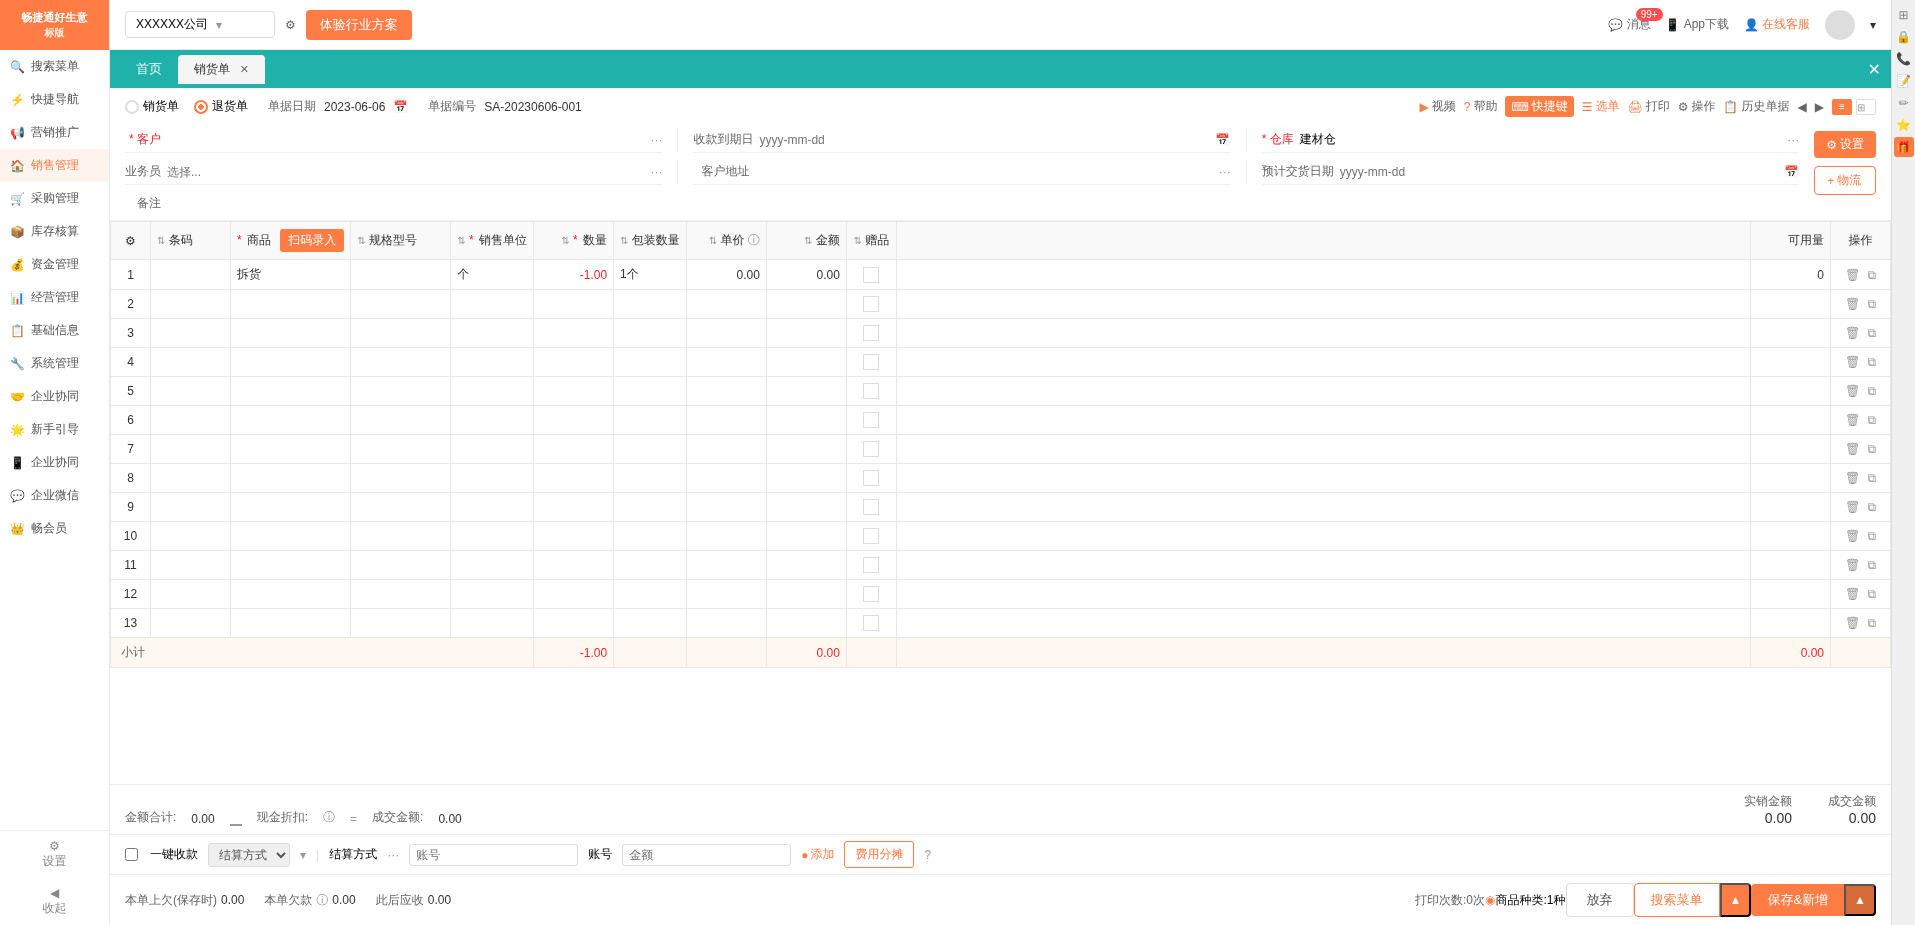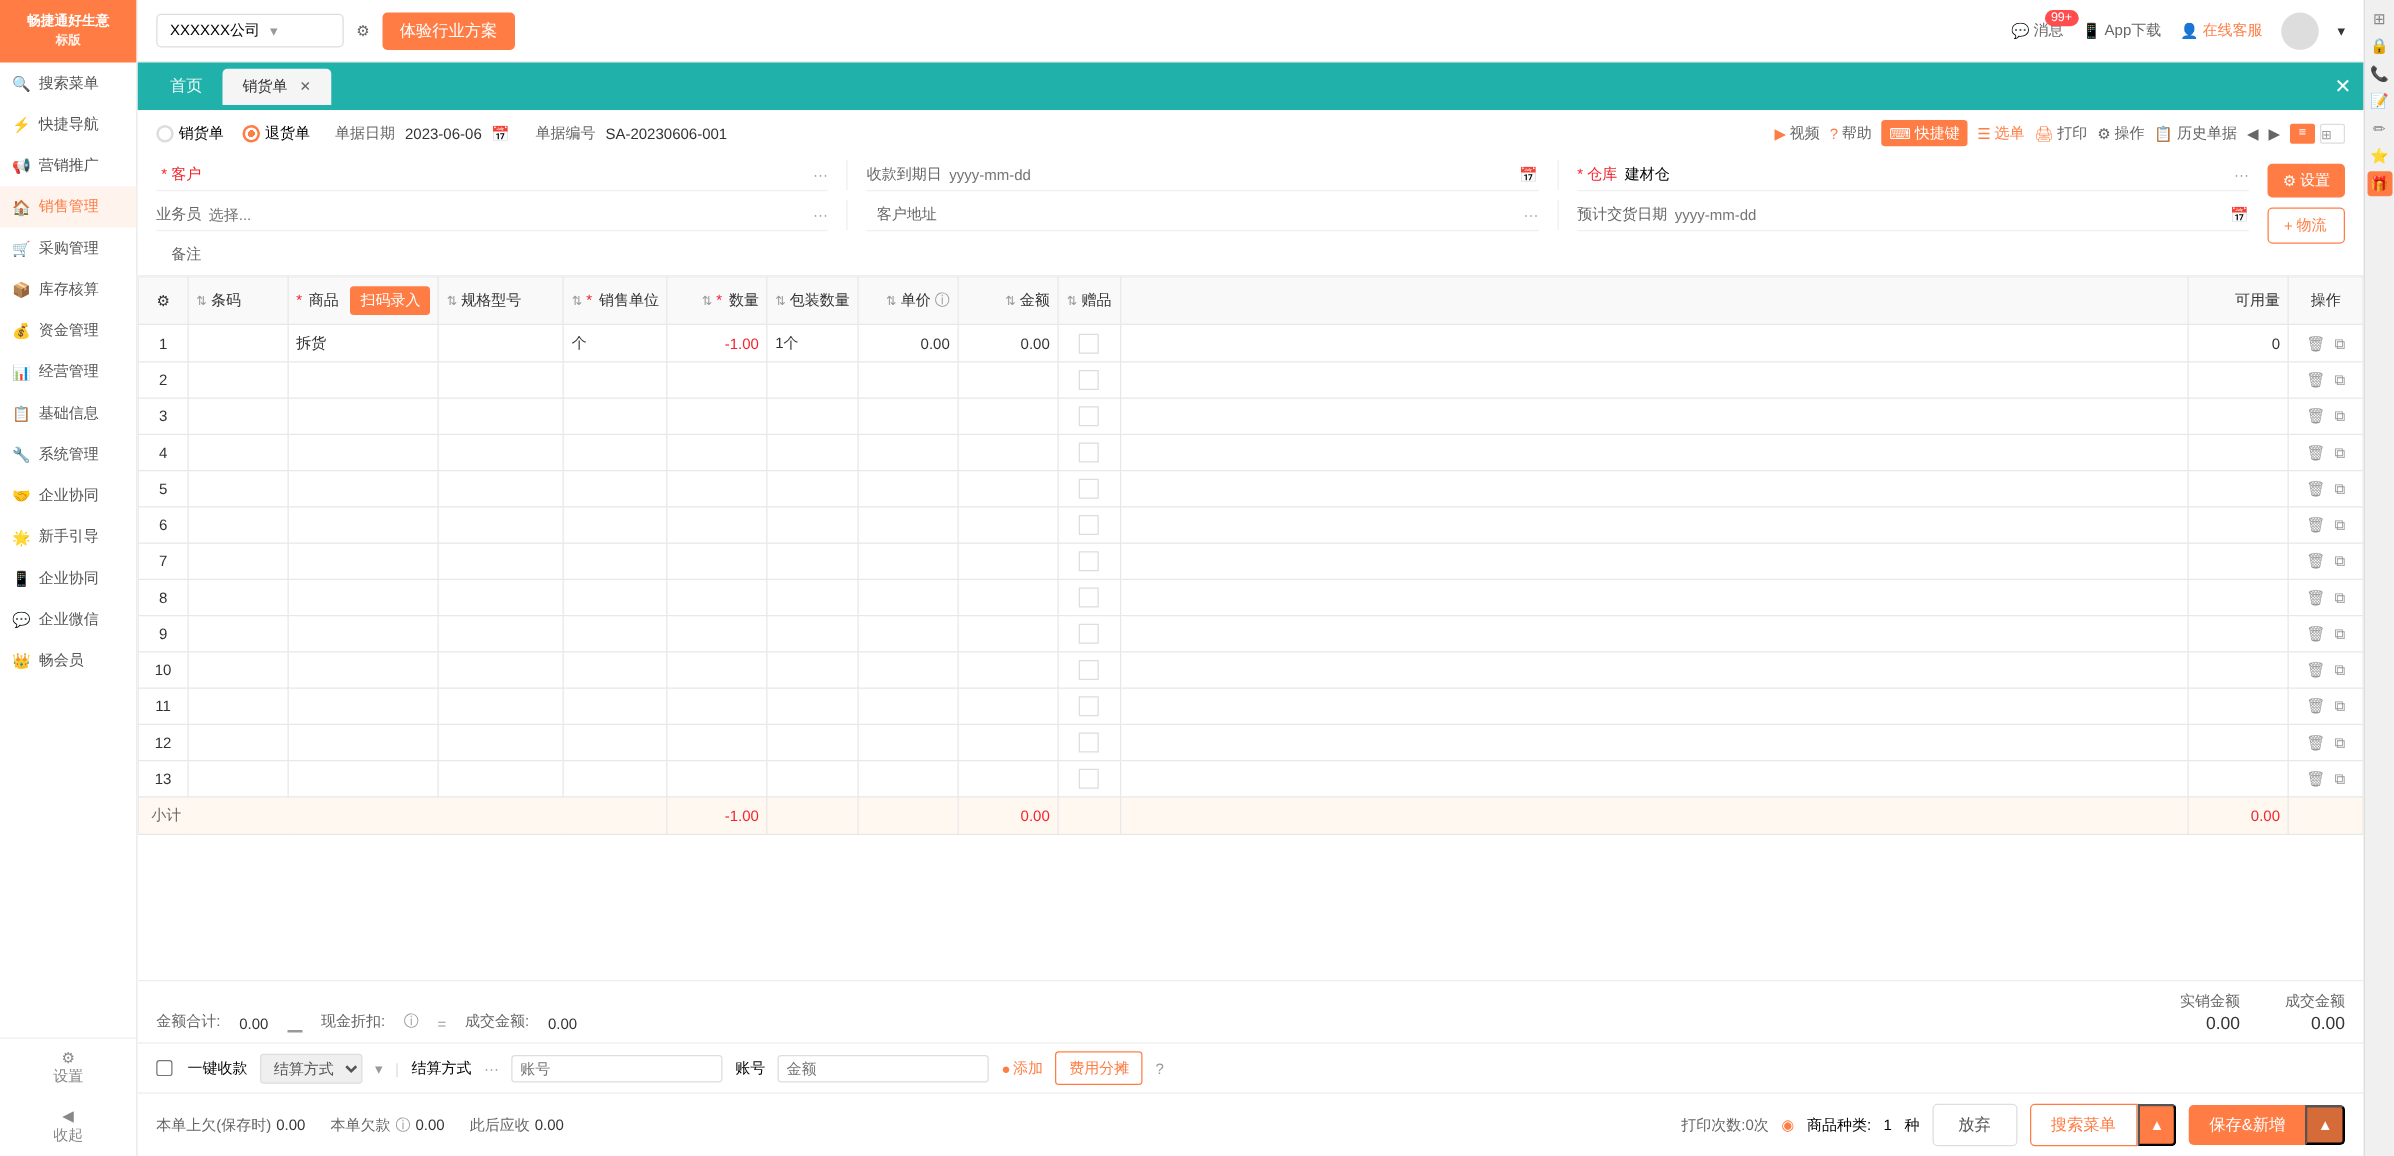--- a/index.html
+++ b/index.html
@@ -105,21 +105,21 @@
     .right-summary { margin-left: auto; display: flex; gap: 20px; }
     .right-summary-label { color: #666; font-size: 12px; }
     .right-summary-value { color: #333; font-size: 14px; font-weight: 500; }
 
     
     .action-bar { background: #fff; padding: 8px 15px; border-top: 1px solid #eee; display: flex; align-items: center; flex-shrink: 0; }
     .bottom-info { display: flex; align-items: flex-end; gap: 20px; }
     .bottom-info-item { display: flex; align-items: center; gap: 4px; color: #666; }
     .bottom-info-value { color: #333; }
     .info-icon { color: #999; cursor: pointer; }
-    .action-right { margin-left: auto; display: flex; align-items: center; gap: 10px; }
+    .action-right { margin-left: auto; display: flex; align-items: center; }
     .print-count { color: #666; }
     .discard-btn { border: 1px solid #ddd; background: white; padding: 7px 20px; border-radius: 4px; cursor: pointer; color: #555; font-size: 13px; }
     .save-draft-btn { background: white; border: 1px solid #ff7d45; color: #ff7d45; padding: 7px 16px; border-radius: 4px 0 0 4px; cursor: pointer; font-size: 13px; }
     .save-draft-arrow { background: #ff7d45; color: white; padding: 7px 8px; border-radius: 0 4px 4px 0; cursor: pointer; }
     .save-new-btn { background: #ff7d45; color: white; border: none; padding: 7px 16px; border-radius: 4px 0 0 4px; cursor: pointer; font-size: 13px; }
     .save-new-arrow { background: #d46b38; color: white; padding: 7px 8px; border-radius: 0 4px 4px 0; cursor: pointer; }
 
     
     .right-panel { width: 24px; background: #f0f0f0; display: flex; flex-direction: column; align-items: center; padding: 5px 0; gap: 2px; border-left: 1px solid #ddd; flex-shrink: 0; }
     .right-panel-btn { width: 20px; height: 20px; cursor: pointer; display: flex; align-items: center; justify-content: center; color: #888; font-size: 12px; }

